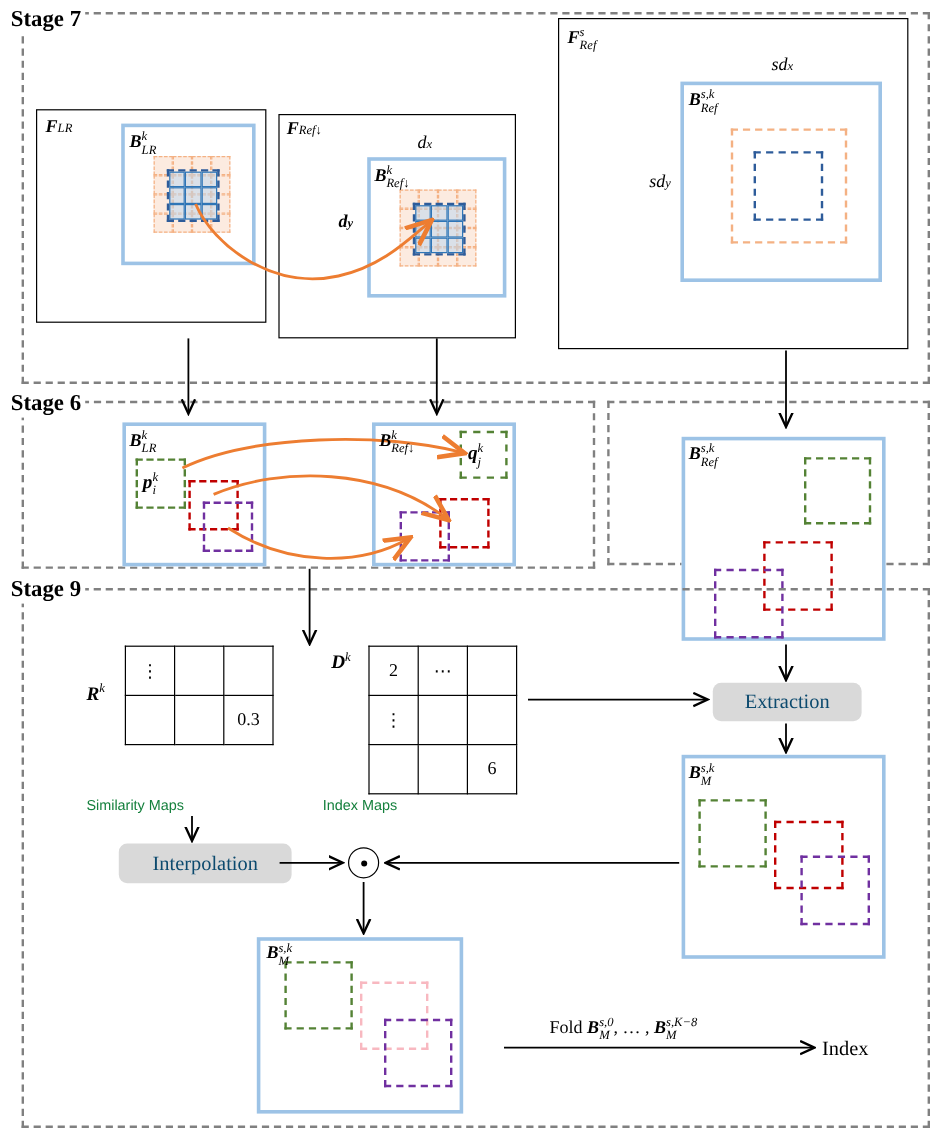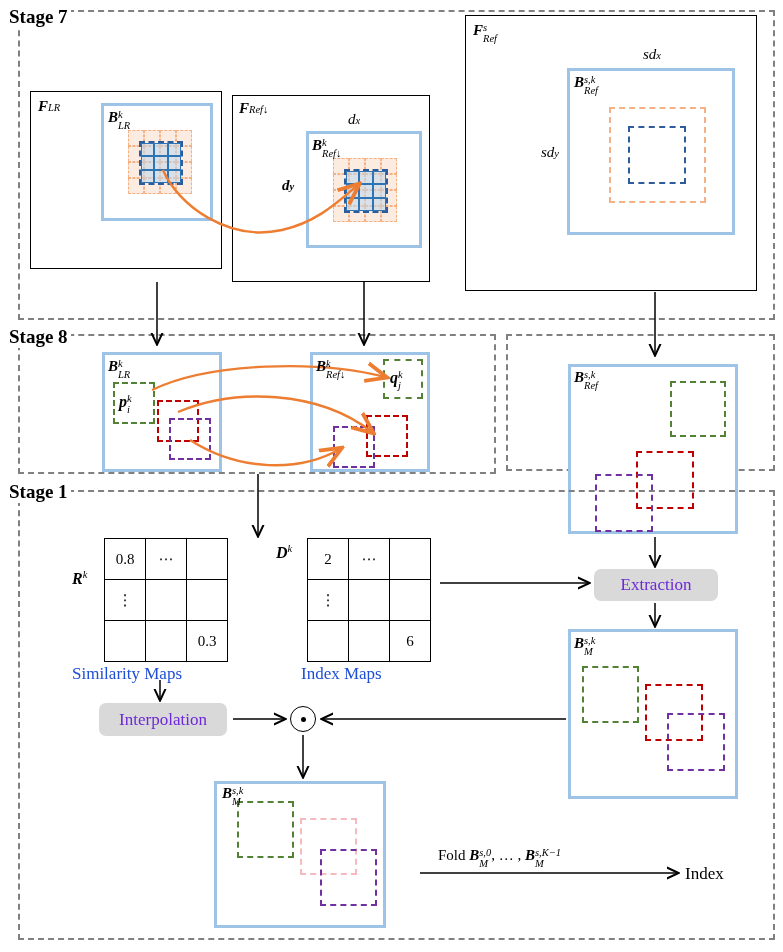--- a/index.html
+++ b/index.html
@@ -93,39 +93,39 @@
     border: 2.6px dashed #2E5C9A;
   }
 
   
   .pbox {
     position: absolute;
     background: #D9D9D9;
     border-radius: 7px;
     display: flex; align-items: center; justify-content: center;
     font-family: "Liberation Serif", serif;
-    font-size: 17px; color: #6d28d9;
+    font-size: 17px; color: #0c4a6e;
     box-sizing: border-box;
   }
 
   
   .matrix { position: absolute; border-collapse: collapse; }
   .matrix td {
     border: 1.4px solid #000;
     width: 40px; height: 40px;
     text-align: center; vertical-align: middle;
     font-family: "Liberation Serif", serif;
     font-size: 15px;
     padding: 0;
   }
   .caption {
     position: absolute;
-    font-family: Liberation Serif, serif;
-    font-size: 17px;
-    color: #1d4ed8; white-space: nowrap;
+    font-family: Liberation Sans, sans-serif;
+    font-size: 12px;
+    color: #15803d; white-space: nowrap;
   }
   .plaintext {
     position: absolute;
     font-family: "Liberation Serif", serif;
     font-size: 17px; color: #000; white-space: nowrap;
   }
 
   svg.overlay {
     position: absolute; left: 0; top: 0;
     width: 783px; height: 952px;
@@ -145,21 +145,21 @@
     position: absolute;
     left: 50%; top: 50%;
     width: 5px; height: 5px;
     margin-left: -2.5px; margin-top: -2.5px;
     background: #000;
     border-radius: 50%;
   }
   .foldlabel {
     position: absolute;
     font-family: "Liberation Serif", serif;
-    font-size: 15px; white-space: nowrap;
+    font-size: 15px; white-space: nowrap; margin-left: 20px;
   }
 </style>
 </head>
 <body>
 
 <div id="root">
 
   <div class="stage-box" style="left:18px; top:10px; width:757px; height:310px;"></div>
   <div class="stage-label" style="left:6px; top:6px;">Stage 7</div>
 
@@ -265,21 +265,21 @@
   <div class="patch" style="left:628px; top:126px; width:58px; height:58px; border:2.4px dashed #2E5C9A;"></div>
   <div class="mlab" style="left:643px; top:47px;">
     <span>sd</span><span class="sub">x</span>
   </div>
   <div class="mlab" style="left:541px; top:145px;">
     <span>sd</span><span class="sub">y</span>
   </div>
 
   <div class="stage-box" style="left:18px; top:334px; width:478px; height:140px;"></div>
   <div class="stage-box" style="left:506px; top:334px; width:269px; height:137px;"></div>
-  <div class="stage-label" style="left:6px; top:326px;">Stage 8</div>
+  <div class="stage-label" style="left:6px; top:326px;">Stage 6</div>
 
   <div class="bbox" style="left:102px; top:352px; width:120px; height:120px;"></div>
   <div class="mlab" style="left:108px; top:357px;">
     <b>B</b><span class="stacksc"><i>k</i><i>LR</i></span>
   </div>
   <div class="patch" style="left:113px; top:382px; width:42px; height:42px; border:2.4px dashed #548235;"></div>
   <div class="mlab" style="left:119px; top:392px; font-size:16px;">
     <b>p</b><span class="stacksc"><i>k</i><i>i</i></span>
   </div>
   <div class="patch" style="left:157px; top:400px; width:42px; height:42px; border:2.4px dashed #C00000;"></div>
@@ -298,32 +298,27 @@
 
   <div class="bbox" style="left:568px; top:364px; width:170px; height:170px;"></div>
   <div class="mlab" style="left:574px; top:368px;">
     <b>B</b><span class="stacksc"><i>s,k</i><i>Ref</i></span>
   </div>
   <div class="patch" style="left:670px; top:381px; width:56px; height:56px; border:2.4px dashed #548235;"></div>
   <div class="patch" style="left:636px; top:451px; width:58px; height:58px; border:2.4px dashed #C00000;"></div>
   <div class="patch" style="left:595px; top:474px; width:58px; height:58px; border:2.4px dashed #7030A0;"></div>
 
   <div class="stage-box" style="left:18px; top:490px; width:757px; height:450px;"></div>
-  <div class="stage-label" style="left:6px; top:481px;">Stage 1</div>
+  <div class="stage-label" style="left:6px; top:481px;">Stage 9</div>
 
   <div class="mlab" style="left:72px; top:571px; font-size:16px;">
     <b>R</b><span class="sup" style="position:relative; top:-6px;">k</span>
   </div>
   <table class="matrix" style="left:104px; top:538px;">
     <tbody>
-        <tr>
-      <td>0.8</td>
-      <td>⋯</td>
-      <td></td>
-    </tr>
     <tr>
       <td>⋮</td>
       <td></td>
       <td></td>
     </tr>
     <tr>
       <td></td>
       <td></td>
       <td>0.3</td>
     </tr>
@@ -346,46 +341,46 @@
       <td></td>
       <td></td>
     </tr>
     <tr>
       <td></td>
       <td></td>
       <td>6</td>
     </tr>
   </tbody>
     </table>
-  <div class="caption" style="left:301px; top:664px;">Index Maps</div>
+  <div class="caption" style="left:269px; top:664px;">Index Maps</div>
 
   <div class="pbox" style="left:594px; top:569px; width:124px; height:32px;">Extraction</div>
 
   <div class="bbox" style="left:568px; top:629px; width:170px; height:170px;"></div>
   <div class="mlab" style="left:574px; top:634px;">
     <b>B</b><span class="stacksc"><i>s,k</i><i>M</i></span>
   </div>
   <div class="patch" style="left:582px; top:666px; width:57px; height:57px; border:2.4px dashed #548235;"></div>
   <div class="patch" style="left:645px; top:684px; width:58px; height:57px; border:2.4px dashed #C00000;"></div>
   <div class="patch" style="left:667px; top:713px; width:58px; height:58px; border:2.4px dashed #7030A0;"></div>
 
-  <div class="pbox" style="left:99px; top:703px; width:128px; height:33px;">Interpolation</div>
+  <div class="pbox" style="left:99px; top:703px; width:144px; height:33px;">Interpolation</div>
 
   <div class="circ-op" style="left:290px; top:706px;"></div>
 
   <div class="bbox" style="left:214px; top:781px; width:172px; height:147px;"></div>
   <div class="mlab" style="left:222px; top:784px;">
     <b>B</b><span class="stacksc"><i>s,k</i><i>M</i></span>
   </div>
   <div class="patch" style="left:237px; top:801px; width:57px; height:57px; border:2.4px dashed #548235;"></div>
   <div class="patch" style="left:300px; top:818px; width:57px; height:57px; border:2.4px dashed #F8B8C0;"></div>
   <div class="patch" style="left:320px; top:849px; width:57px; height:57px; border:2.4px dashed #7030A0;"></div>
 
   <div class="foldlabel" style="left:438px; top:846px;">
-    <span>Fold </span><b style="font-style:italic;">B</b><span class="stacksc"><i>s,0</i><i>M</i></span><span>, … , </span><b style="font-style:italic;">B</b><span class="stacksc"><i>s,K−1</i><i>M</i></span>
+    <span>Fold </span><b style="font-style:italic;">B</b><span class="stacksc"><i>s,0</i><i>M</i></span><span>, … , </span><b style="font-style:italic;">B</b><span class="stacksc"><i>s,K−8</i><i>M</i></span>
   </div>
   <div class="plaintext" style="left:685px; top:864px;">Index</div>
 
   <svg class="overlay" viewBox="0 0 783 952" xmlns="http://www.w3.org/2000/svg">
     <defs>
       <marker id="arwO" markerWidth="9" markerHeight="9" refX="7" refY="4.5" orient="auto">
         <path d="M0,0.6 L8.4,4.5 L0,8.4 Z" fill="#ED7D31"></path>
       </marker>
       <marker id="arwOthin" markerWidth="10" markerHeight="10" refX="8" refY="5" orient="auto">
         <path d="M0,1.2 L9,5 L0,8.8" fill="none" stroke="#ED7D31" stroke-width="1.6"></path>

